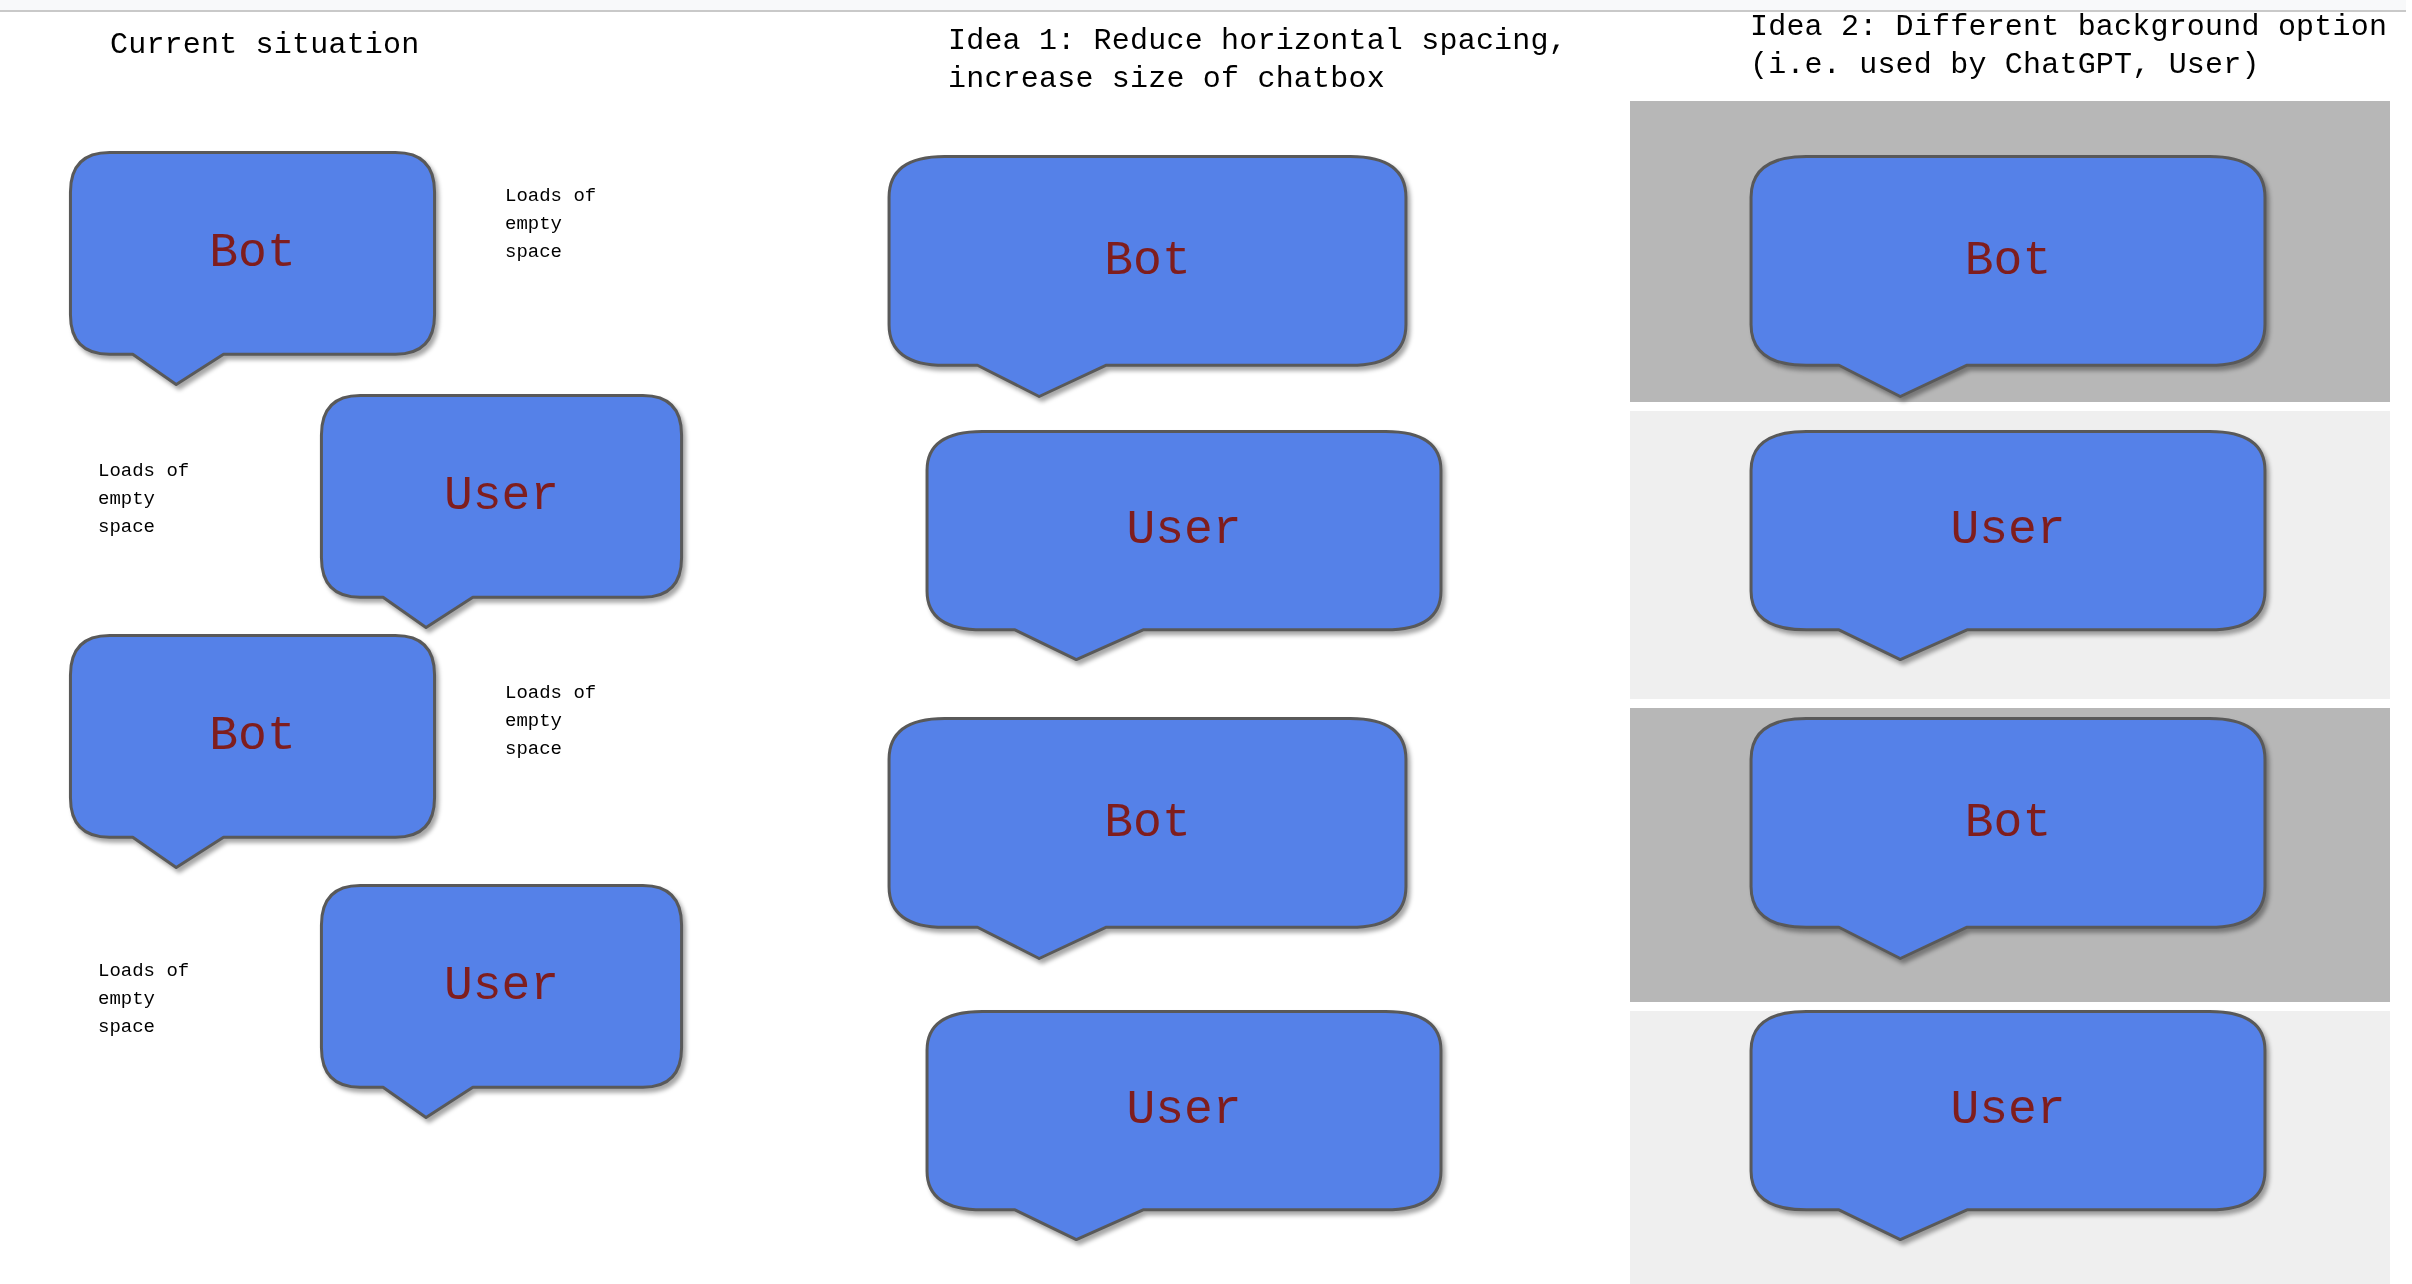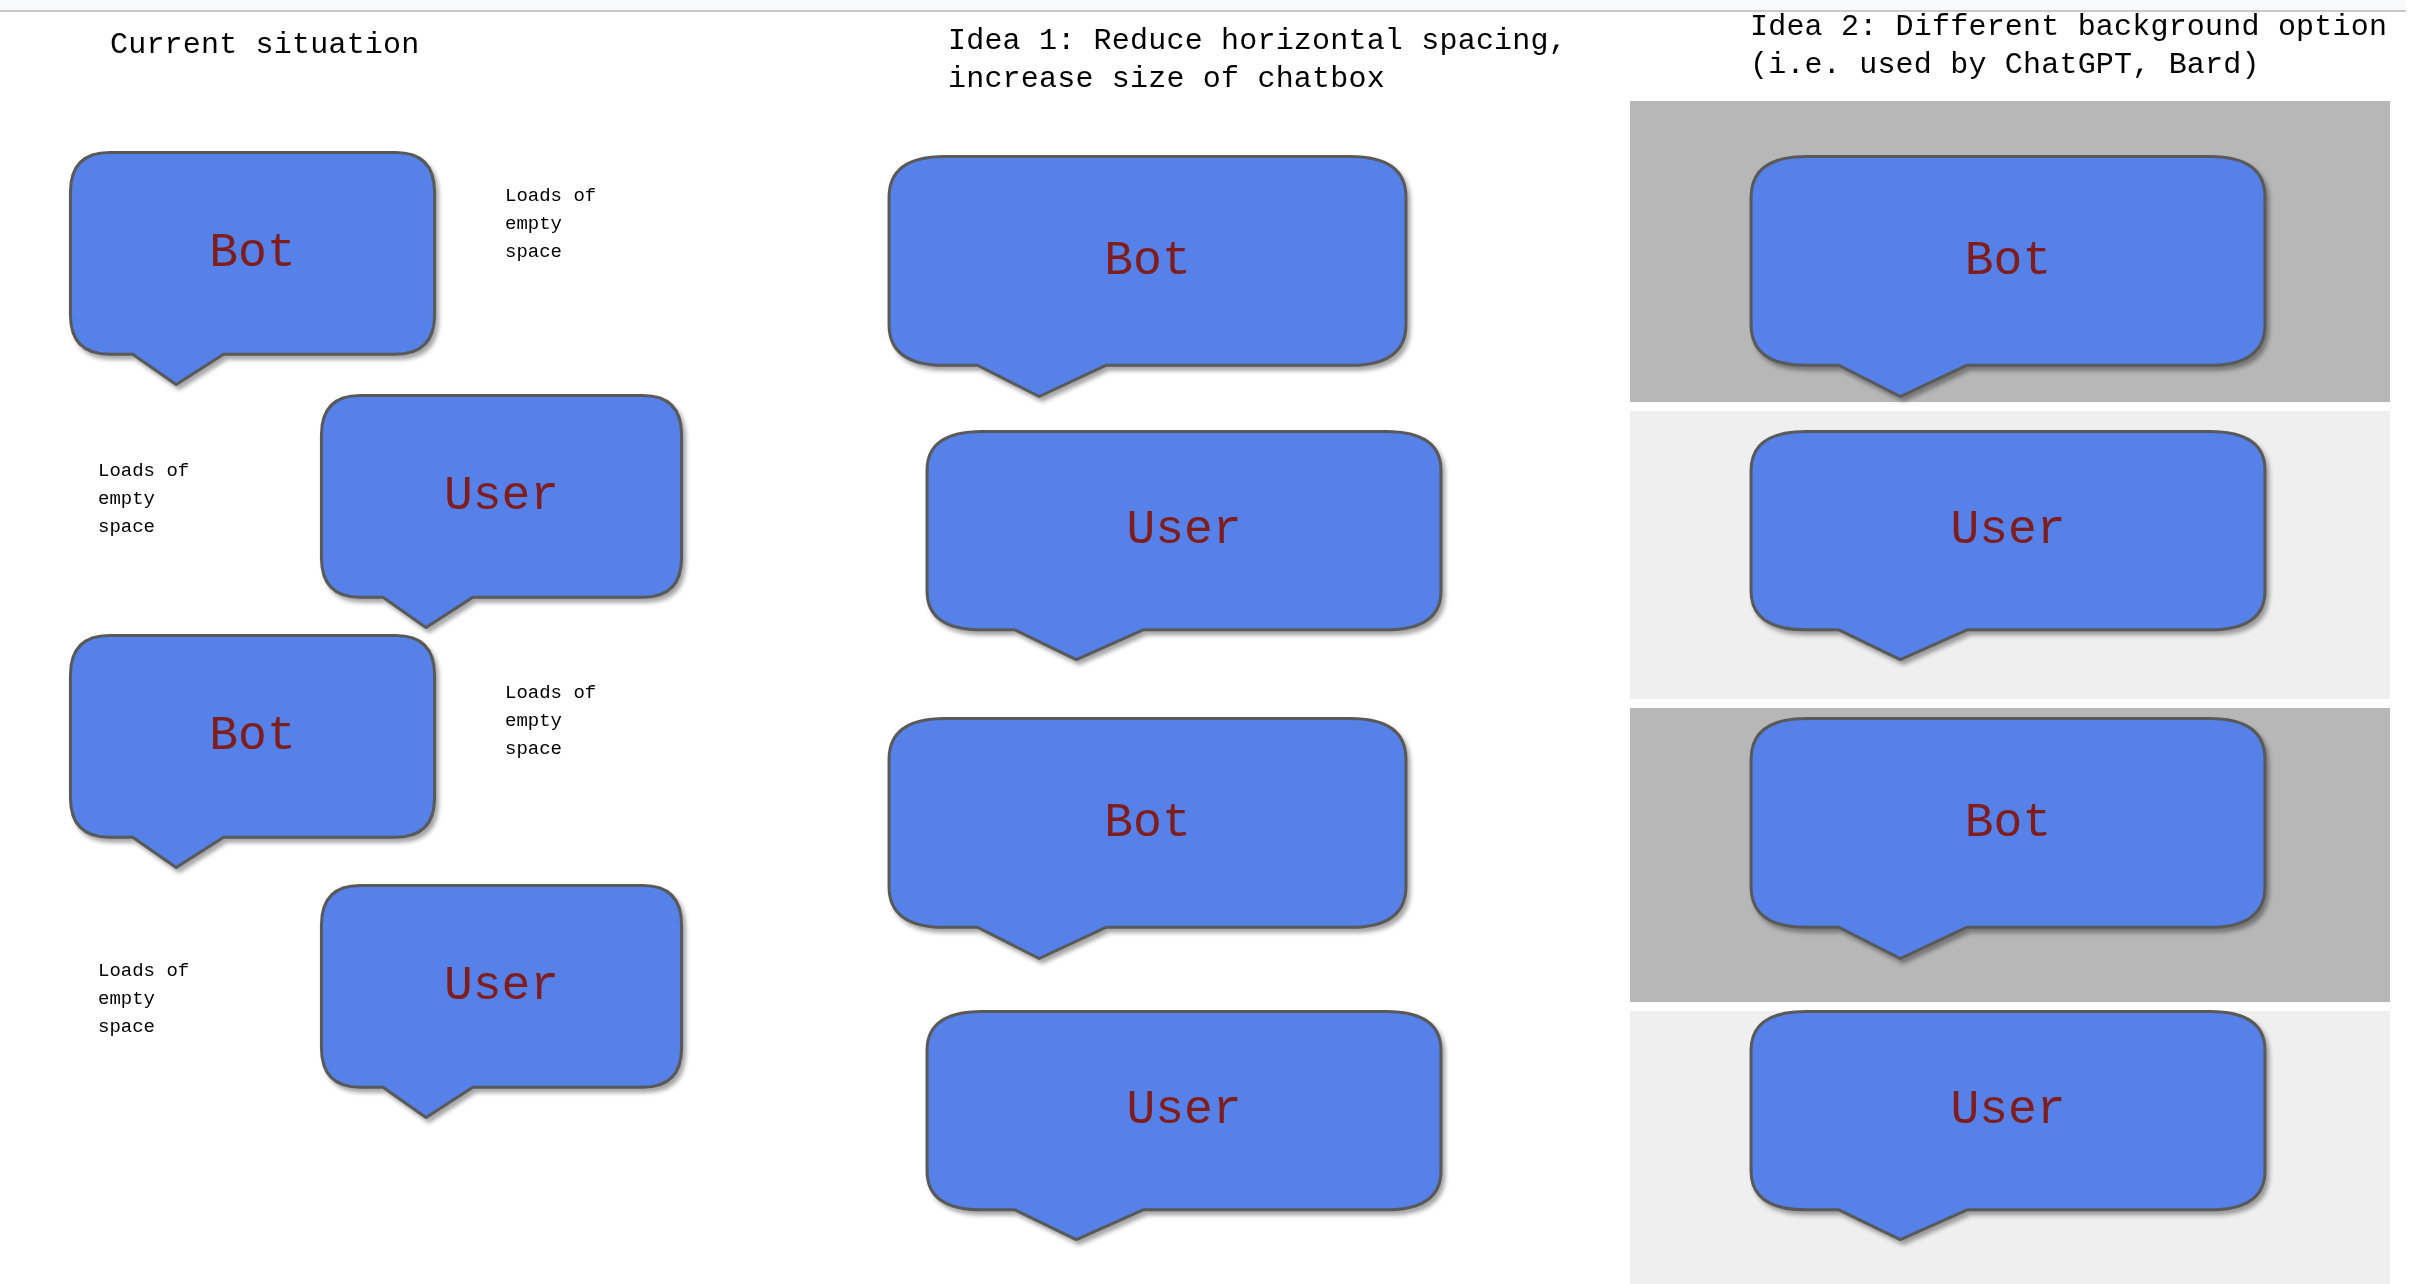--- a/index.html
+++ b/index.html
@@ -39,21 +39,21 @@
     <path id="bubble-path" d="M42 1.5 H338 Q378.5 1.5 378.5 42 V168 Q378.5 208.5 338 208.5 H160 L111 239.5 L66 208.5 H42 Q1.5 208.5 1.5 168 V42 Q1.5 1.5 42 1.5 Z" fill="#5581E8" stroke="#595959" stroke-width="3" stroke-linejoin="round" vector-effect="non-scaling-stroke"></path>
   </defs>
 </svg>
 
 <div class="canvas">
 
   <div class="topbar"></div>
 
   <div class="col-title" style="left:110px;top:26px;width:420px;">Current situation</div>
   <div class="col-title" style="left:948px;top:22px;width:680px;">Idea 1: Reduce horizontal spacing, increase size of chatbox</div>
-  <div class="col-title" style="left:1750px;top:8px;width:645px;">Idea 2: Different background option (i.e. used by ChatGPT, Bard)</div>
+  <div class="col-title" style="left:1750px;top:8px;width:645px;">Idea 2: Different background option (i.e. used by ChatGPT, User)</div>
 
   <div class="band dark" style="left:1630px;top:101px;width:760px;height:301px;"></div>
   <div class="band light" style="left:1630px;top:411px;width:760px;height:288px;"></div>
   <div class="band dark" style="left:1630px;top:708px;width:760px;height:294px;"></div>
   <div class="band light" style="left:1630px;top:1011px;width:760px;height:273px;"></div>
 
   <div class="bubble" style="left:69px;top:151px;width:367px;height:235px;">
     <svg viewBox="0 0 380 241" preserveAspectRatio="none">
         <use href="#bubble-path"></use>
       </svg>

